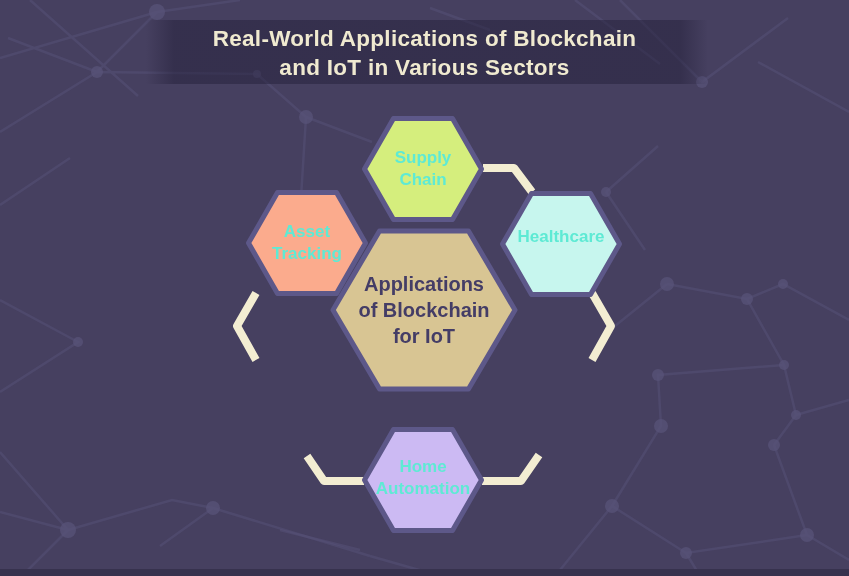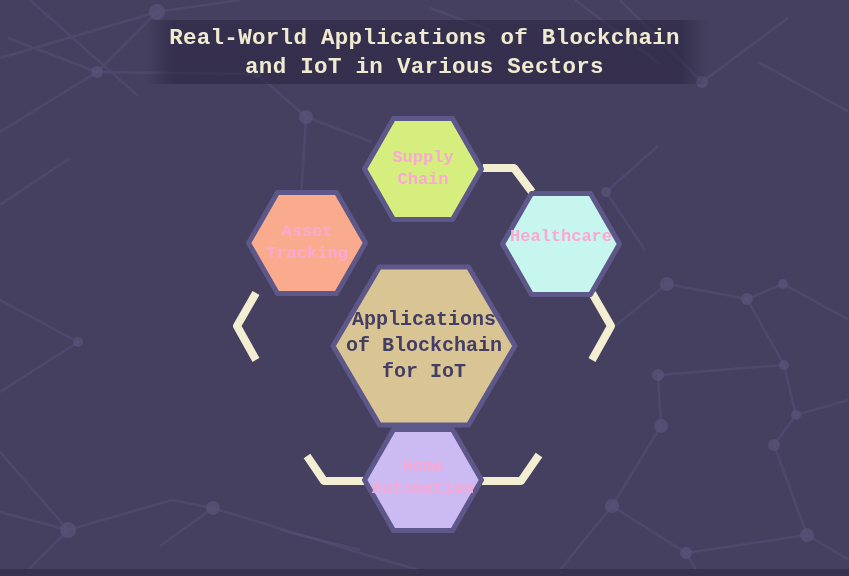--- a/index.html
+++ b/index.html
@@ -1,39 +1,39 @@
 <!DOCTYPE html>
 <html><head>
 <meta charset="utf-8">
 <style>
   html,body{margin:0;padding:0;background:#2c2840;}
   .stage{
     position:relative;width:849px;height:576px;overflow:hidden;
     background:#464060;
-    font-family:Liberation Mono, monospace;
+    font-family:Liberation Sans, sans-serif;
   }
   .net{position:absolute;left:0;top:0;}
   .title-band{
     position:absolute;left:146px;top:20px;width:562px;height:64px;
     background:linear-gradient(90deg, rgba(32,28,54,0) 0, rgba(32,28,54,.45) 28px,
       rgba(32,28,54,.45) 534px, rgba(32,28,54,0) 100%);
   }
   .page-title{
     position:absolute;left:0;right:0;top:24px;text-align:center;
     white-space:pre-line;color:#f0ead0;font-weight:bold;
     font-size:22.5px;line-height:29px;letter-spacing:.3px;
   }
   .connectors{position:absolute;left:0;top:0;}
   .hex{position:absolute;}
   .hex svg{display:block;}
   .hex-shape{stroke:#5d5889;stroke-width:5;stroke-linejoin:round;}
   .hex-label{
     position:absolute;left:0;top:0;right:0;bottom:0;
     display:flex;align-items:center;justify-content:center;text-align:center;
-    white-space:pre-line;color:#f9a8d4;font-size:17px;line-height:22px;font-weight:600;
+    white-space:pre-line;color:#5eead4;font-size:17px;line-height:22px;font-weight:600;
   }
   .hex.big .hex-label{font-size:20px;line-height:26px;font-weight:bold;color:#443d66;}
   .footer-strip{position:absolute;left:0;bottom:0;width:100%;height:7px;background:#37324e;}
 </style>
 </head>
 <body>
 
 <div class="stage">
 
   <svg class="net" width="849" height="576">
@@ -75,21 +75,21 @@
   <svg class="connectors" width="849" height="576">
     <g fill="none" stroke-width="8" stroke-linejoin="round" stroke-linecap="butt">
       <polyline points="483,168 514,168 532,192" stroke="#f3edd2"></polyline>
       <polyline points="592,293 611,326 592,360" stroke="#f3edd2"></polyline>
       <polyline points="539,455 521,481 482,481" stroke="#f3edd2"></polyline>
       <polyline points="364,481 324,481 307,456" stroke="#f3edd2"></polyline>
       <polyline points="256,293 237,326 256,360" stroke="#f3edd2"></polyline>
     </g>
   </svg>
 
-  <div class="hex big" style="left:330px;top:264px;width:188px;height:164px">
+  <div class="hex big" style="left:330px;top:228px;width:188px;height:164px">
     <svg viewBox="0 0 188 164" width="188" height="164">
       <polygon class="hex-shape" points="3,82 49.5,3 138.5,3 185,82 138.5,161 49.5,161" fill="#d8c593"></polygon>
     </svg>
     <div class="hex-label">Applications
 of Blockchain
 for IoT</div>
   </div>
 
   <div class="hex" style="left:362px;top:116px;width:122px;height:106px">
     <svg viewBox="0 0 122 106" width="122" height="106">

